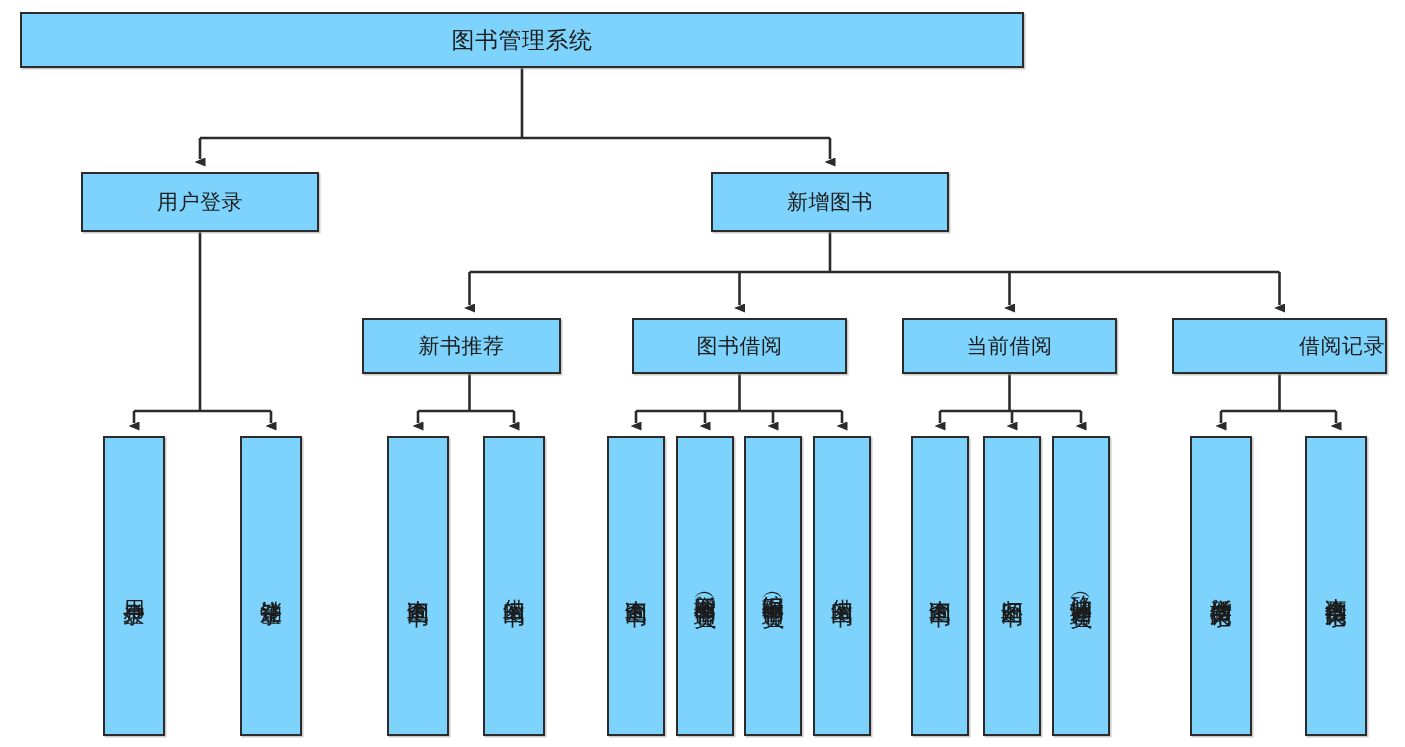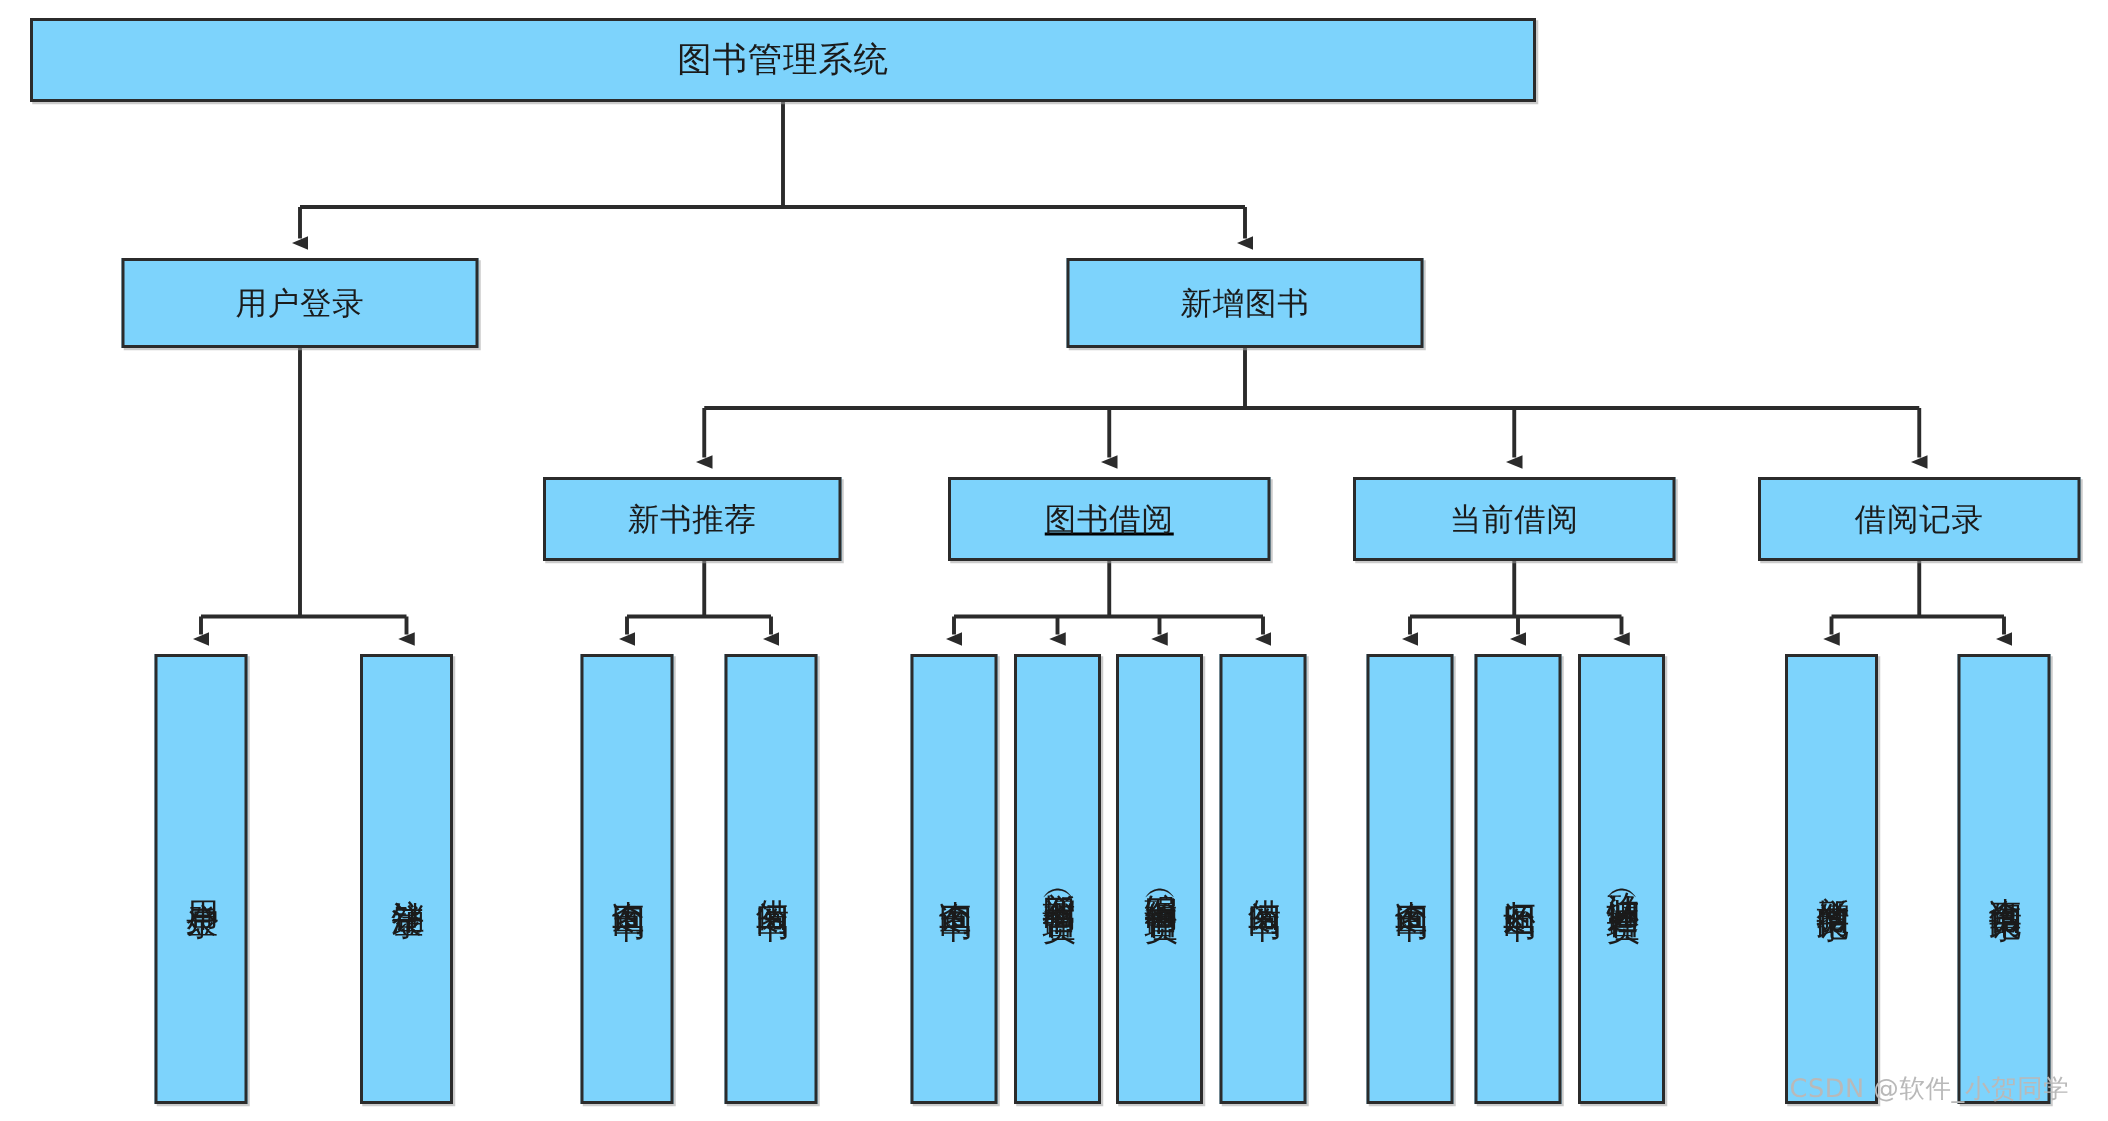--- a/index.html
+++ b/index.html
@@ -116,27 +116,27 @@
       </div>
       <div class="node" style="left: 81px; top: 172px; width: 238px; height: 60px;">
         <span class="label">用户登录</span>
       </div>
       <div class="node" style="left: 711px; top: 172px; width: 238px; height: 60px;">
         <span class="label">新增图书</span>
       </div>
       <div class="node" style="left: 362px; top: 318px; width: 199px; height: 56px;">
         <span class="label">新书推荐</span>
       </div>
-      <div class="node" style="left: 632px; top: 318px; width: 215px; height: 56px; text-decoration: underline;">
+      <div class="node" style="left: 632px; top: 318px; width: 215px; height: 56px;">
         <span class="label">图书借阅</span>
       </div>
       <div class="node" style="left: 902px; top: 318px; width: 215px; height: 56px;">
         <span class="label">当前借阅</span>
       </div>
-      <div class="node" style="left: 1172px; top: 318px; width: 215px; height: 56px;">
+      <div class="node" style="left: 1172px; top: 318px; width: 215px; height: 56px; justify-content: flex-end;">
         <span class="label">借阅记录</span>
       </div>
       <div class="node vertical" style="left: 103px; top: 436px; width: 62px; height: 300px;">
         <span class="label">用户登录</span>
       </div>
       <div class="node vertical" style="left: 240px; top: 436px; width: 62px; height: 300px;">
         <span class="label">注销登录</span>
       </div>
       <div class="node vertical" style="left: 387px; top: 436px; width: 62px; height: 300px;">
         <span class="label">查询图书</span>
@@ -166,14 +166,13 @@
         <span class="label">确认归还（管理员）</span>
       </div>
       <div class="node vertical" style="left: 1190px; top: 436px; width: 62px; height: 300px;">
         <span class="label">新增借阅记录</span>
       </div>
       <div class="node vertical" style="left: 1305px; top: 436px; width: 62px; height: 300px;">
         <span class="label">查询借阅记录</span>
       </div>
     </div>
 
-  <div class="watermark">CSDN @软件_小贺同学</div>
 </div>
 
 </body></html>

